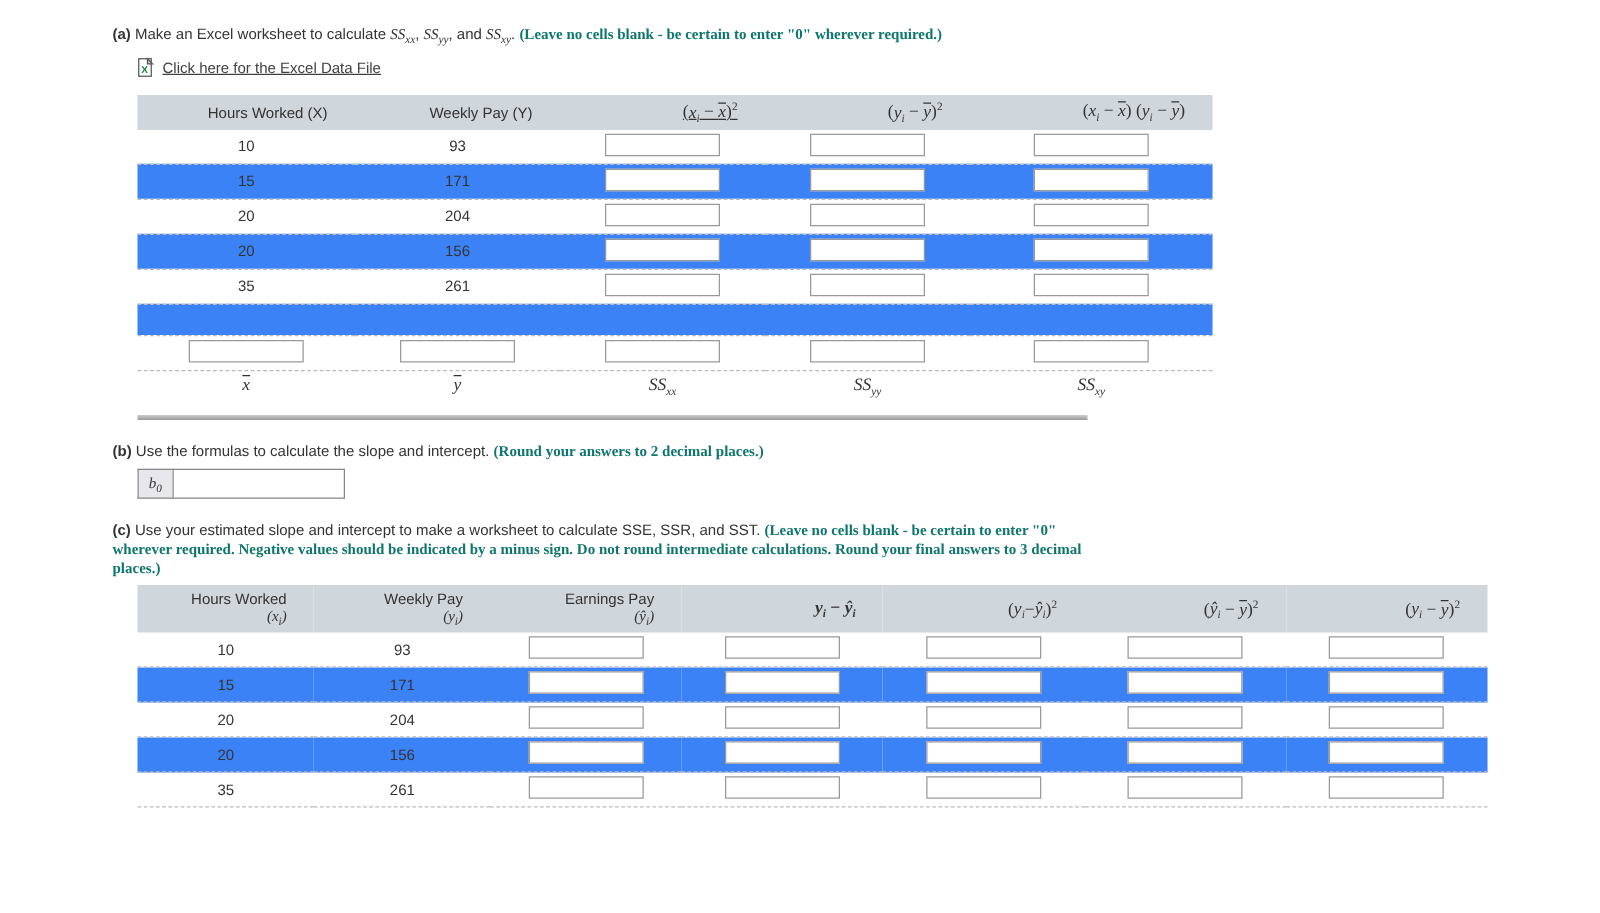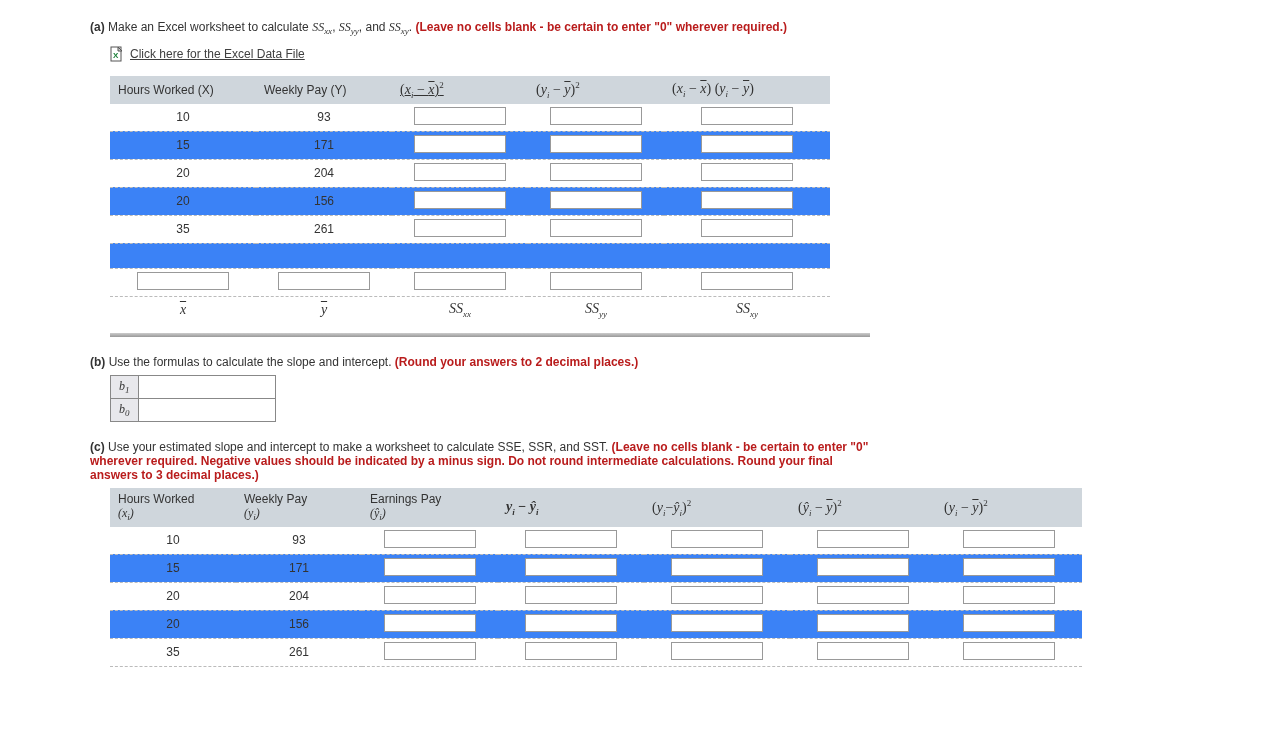--- a/index.html
+++ b/index.html
@@ -5,36 +5,36 @@
   body {
     font-family: Arial, Helvetica, sans-serif;
     font-size: 12px;
     color: #333;
     margin: 0;
     padding: 20px 90px;
     background: #fff;
   }
   .prompt { margin-bottom: 6px; }
   .prompt .label { font-weight: bold; }
-  .prompt .red { color: #b91c1c; font-weight: bold; }
+  .prompt .red { color: #0f766e; font-weight: bold; font-family: Liberation Serif, serif; }
   .excel-link-row { margin: 10px 0 14px 20px; display: flex; align-items: center; gap: 6px; }
   .excel-link { color: #404040; text-decoration: underline; cursor: pointer; }
   .excel-icon { display:inline-block; width:14px; height:16px; }
   table { border-collapse: collapse; font-size: 12px; }
   .tablewrap { margin: 6px 0 18px 20px; }
   .titlecell {
     background: #cfd6dc;
     text-align: center;
     font-size: 12px;
     padding: 2px 4px;
   }
   .headcell {
     background: #cfd6dc;
-    text-align: left;
-    padding: 4px 8px;
+    text-align: right;
+    padding: 4px 22px;
     font-weight: normal;
   }
   .datacell {
     text-align: center;
     padding: 3px 6px;
     border-bottom: 1px dashed #bbb;
   }
   .stripe-even .datacell { background: #3b82f6; }
   .inputcell {
     border: 1px solid #999;
@@ -148,26 +148,20 @@
 <hr class="grad" style="width:760px;margin-left:0;">
 </div>
 
 <div class="prompt">
   <span class="label">(b)</span>
   <span>Use the formulas to calculate the slope and intercept. </span><span class="red">(Round your answers to 2 decimal places.)</span>
 </div>
 <div class="tablewrap">
   <table class="coef-table">
     <tbody>
-        <tr>
-          <td class="ital"><span>b</span><span class="sub">1</span></td>
-          <td class="inputlike">
-            <span style="display:block;height:14px;"></span>
-          </td>
-        </tr>
     <tr>
           <td class="ital"><span>b</span><span class="sub">0</span></td>
           <td class="inputlike">
             <span style="display:block;height:14px;"></span>
           </td>
         </tr>
   </tbody>
     </table>
 </div>
 

